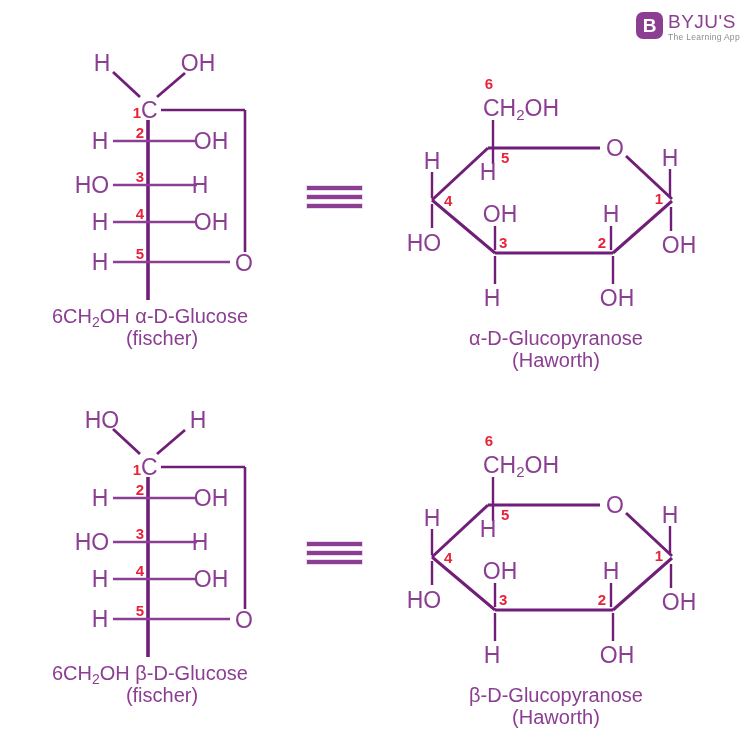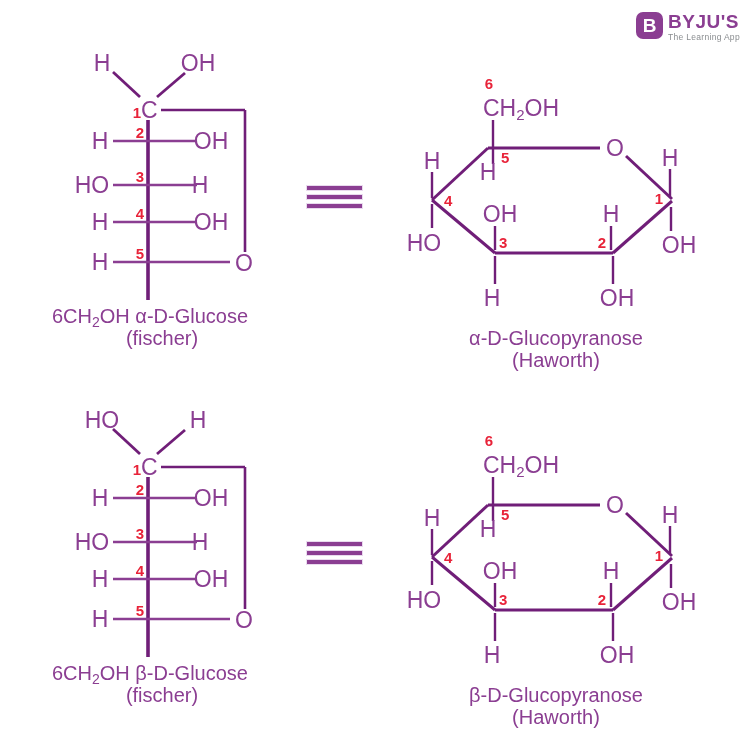--- a/index.html
+++ b/index.html
@@ -35,21 +35,21 @@
     box-shadow:0 0 0 1px #e9daee;
   }
   
   .logo{position:absolute;left:636px;top:12px;display:flex;align-items:flex-start;gap:5px;}
   .logo-badge{
     width:27px;height:27px;background:var(--purple);border-radius:7px;
     display:flex;align-items:center;justify-content:center;
     color:#fff;font-size:19px;font-weight:bold;font-family:"Liberation Sans",sans-serif;
   }
   .logo-text{display:flex;flex-direction:column;line-height:1;}
-  .logo-brand{font-size:19px;font-weight:bold;color:var(--purple);letter-spacing:.5px;}
+  .logo-brand{font-size:19px;font-weight:normal;color:var(--purple);letter-spacing:.5px;}
   .logo-tagline{font-size:8.5px;color:var(--gray);margin-top:2px;letter-spacing:.3px;}
 </style>
 </head>
 <body>
 
 <div class="canvas">
 
   <div class="logo">
     <div class="logo-badge">B</div>
     <div class="logo-text">

